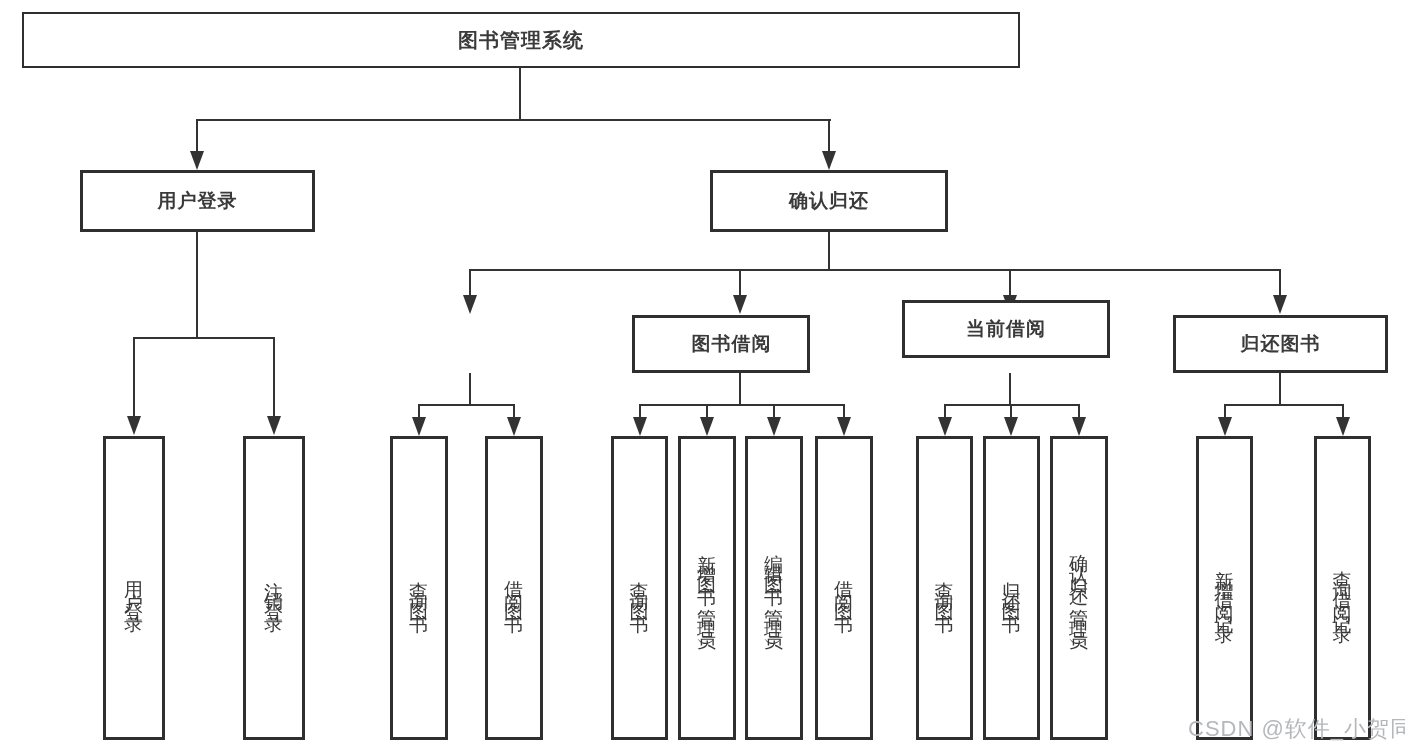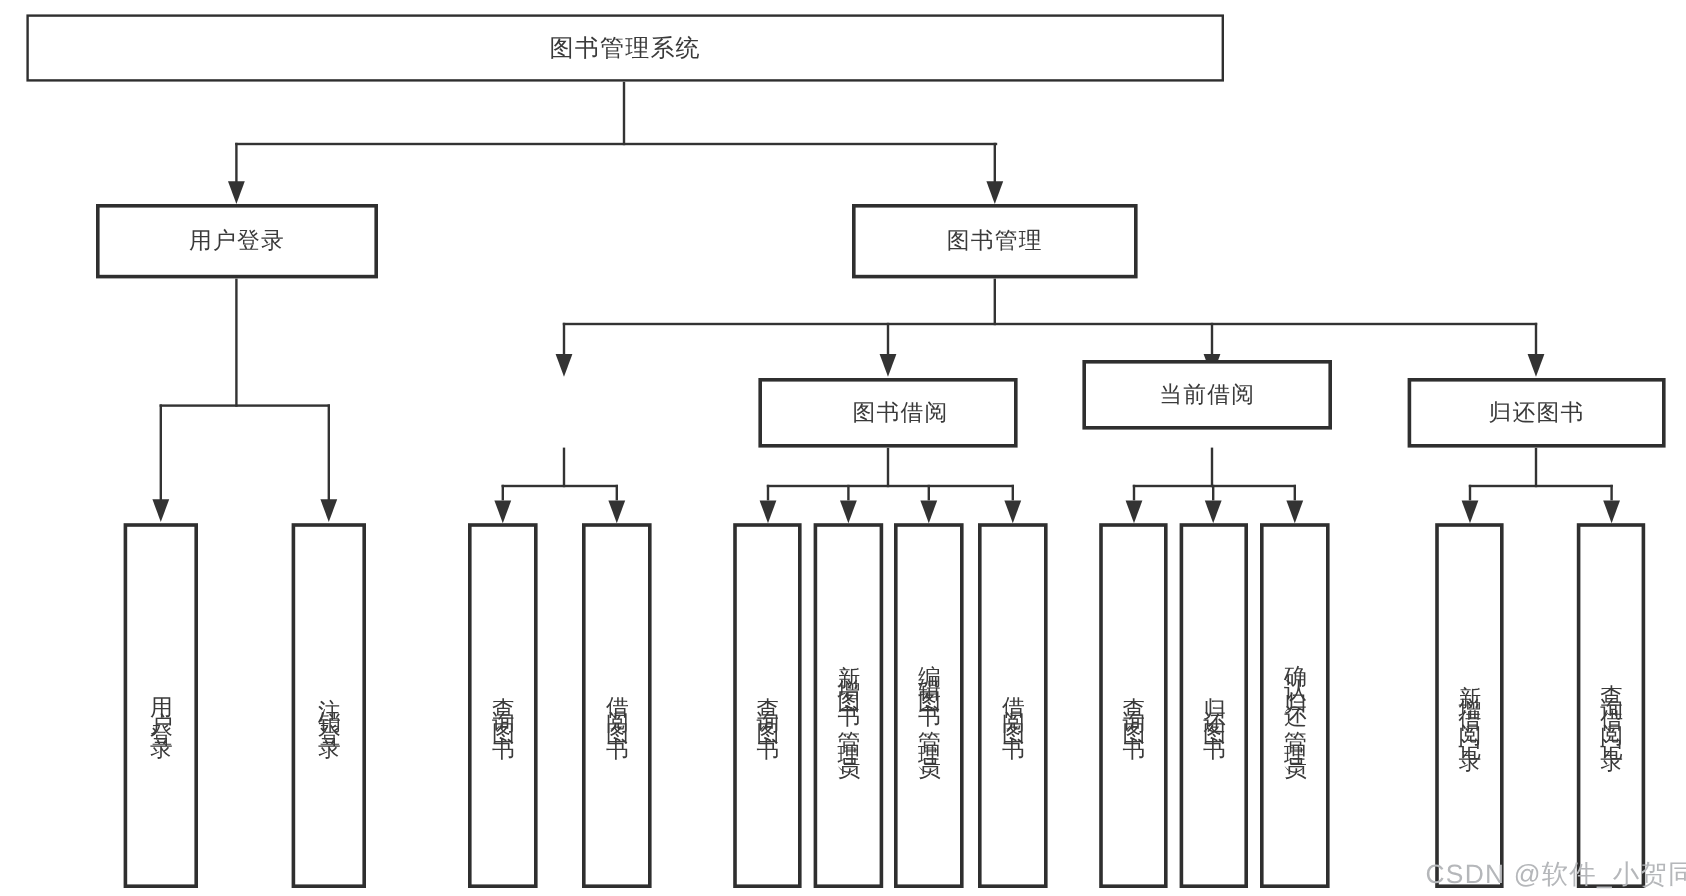--- a/index.html
+++ b/index.html
@@ -24,21 +24,21 @@
     background: #fff;
     border: 3px solid var(--c-border);
     display: flex;
     align-items: center;
     justify-content: center;
     color: var(--c-text);
     font-size: 19px;
     z-index: 2;
   }
   .node.root { border-width: 2px; font-size: 20px; }
-  .h-label { white-space: nowrap; letter-spacing: 1px; }
+  .h-label { white-space: nowrap; letter-spacing: 1px; font-weight: bold; }
   .leaf {
     top: 436px;
     height: 304px;
   }
   .v-label {
     writing-mode: vertical-rl;
     text-orientation: mixed;
     letter-spacing: 11px;
     line-height: 1;
     font-size: 19px;
@@ -82,42 +82,42 @@
   <div class="line" style="left:196px; top:119px; width:635px; height:2px;"></div>
   <div class="line" style="left:196px; top:119px; width:2px; height:33px;"></div>
   <div class="arrow" style="left:190px; top:151px;"></div>
   <div class="line" style="left:828px; top:119px; width:2px; height:33px;"></div>
   <div class="arrow" style="left:822px; top:151px;"></div>
 
   <div class="node" style="left:80px; top:170px; width:235px; height:62px;">
     <span class="h-label">用户登录</span>
   </div>
   <div class="node" style="left:710px; top:170px; width:238px; height:62px;">
-    <span class="h-label">图书管理</span>
+    <span class="h-label">确认归还</span>
   </div>
 
   <div class="line" style="left:196px; top:232px; width:2px; height:107px;"></div>
   <div class="line" style="left:133px; top:337px; width:142px; height:2px;"></div>
   <div class="line" style="left:133px; top:337px; width:2px; height:80px;"></div>
   <div class="arrow" style="left:127px; top:416px;"></div>
   <div class="line" style="left:273px; top:337px; width:2px; height:80px;"></div>
   <div class="arrow" style="left:267px; top:416px;"></div>
 
   <div class="line" style="left:828px; top:232px; width:2px; height:39px;"></div>
   <div class="line" style="left:469px; top:269px; width:812px; height:2px;"></div>
   <div class="line" style="left:469px; top:269px; width:2px; height:27px;"></div>
   <div class="arrow" style="left:463px; top:295px;"></div>
   <div class="line" style="left:739px; top:269px; width:2px; height:27px;"></div>
   <div class="arrow" style="left:733px; top:295px;"></div>
   <div class="line" style="left:1009px; top:269px; width:2px; height:27px;"></div>
   <div class="arrow" style="left:1003px; top:295px;"></div>
   <div class="line" style="left:1279px; top:269px; width:2px; height:27px;"></div>
   <div class="arrow" style="left:1273px; top:295px;"></div>
 
-  <div class="node" style="left:632px; top:315px; width:216px; height:58px;padding-left:21px;">
+  <div class="node" style="left:632px; top:315px; width:178px; height:58px;padding-left:21px;">
     <span class="h-label">图书借阅</span>
   </div>
   <div class="node" style="left:902px; top:300px; width:208px; height:58px;">
     <span class="h-label">当前借阅</span>
   </div>
   <div class="node" style="left:1173px; top:315px; width:215px; height:58px;">
     <span class="h-label">归还图书</span>
   </div>
 
   <div class="line" style="left:469px; top:373px; width:2px; height:33px;"></div>

